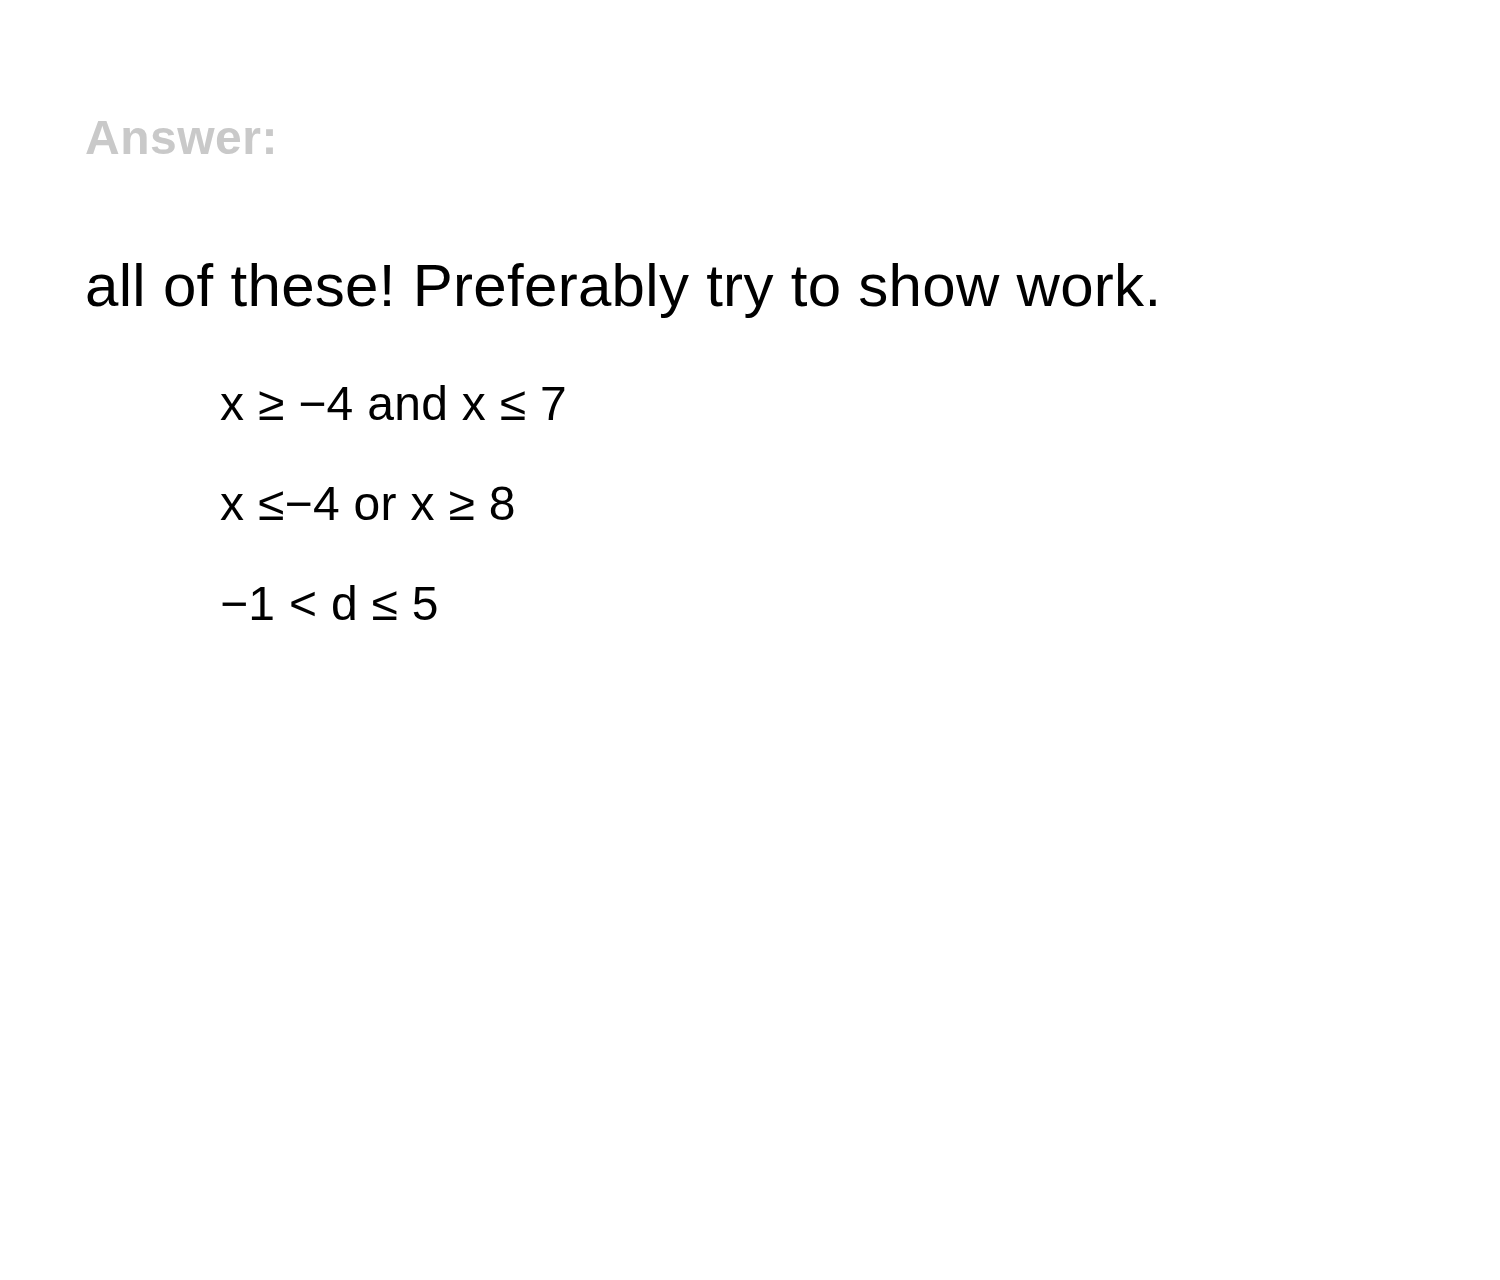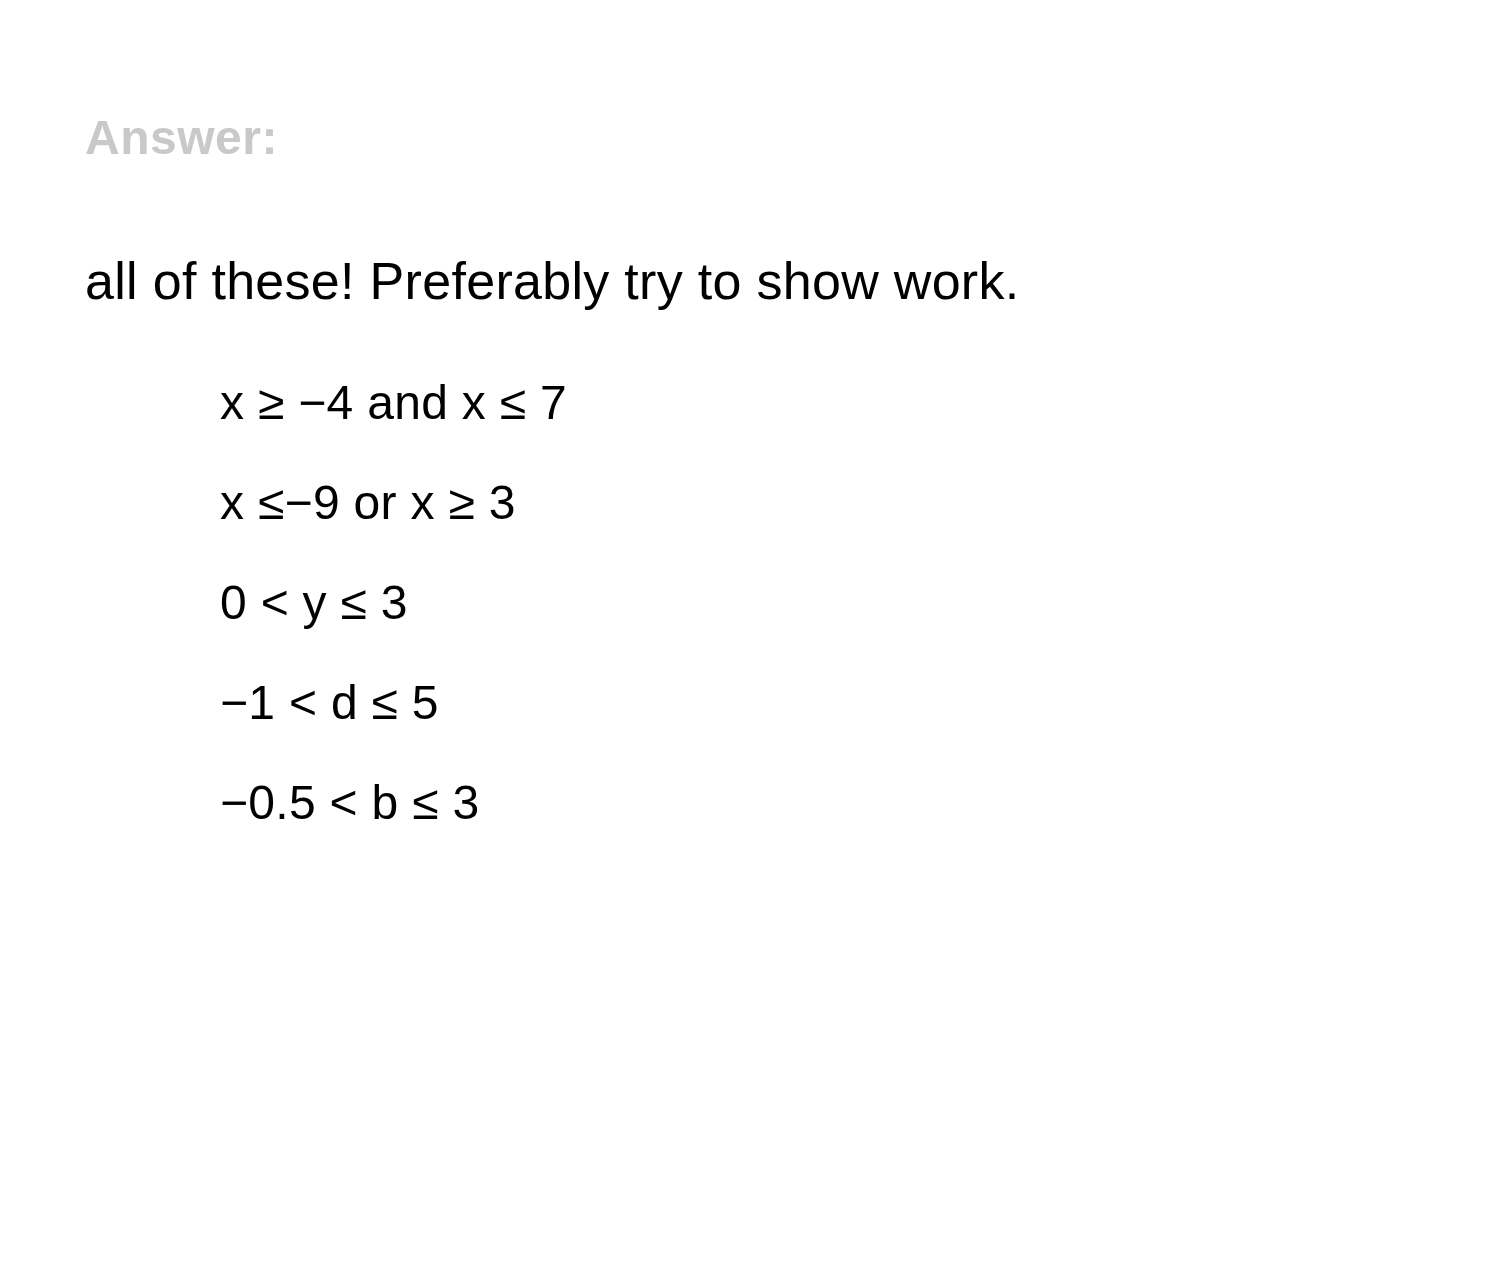--- a/index.html
+++ b/index.html
@@ -19,24 +19,24 @@
     padding-left: 55px;
   }
   .answer-label {
     font-size: 48px;
     font-weight: 700;
     color: #c9c9c9;
     letter-spacing: 0.5px;
     margin-bottom: 66px;
   }
   .instruction {
-    font-size: 52px;
+    font-size: 60px;
     font-weight: 400;
     color: #000000;
-    margin-bottom: 38px;
+    margin-bottom: 30px;
     letter-spacing: 0.3px;
   }
   .list {
     padding-left: 135px;
     margin-top: 24px;
   }
   .item {
     font-size: 48px;
     font-weight: 400;
     color: #000000;
@@ -46,18 +46,16 @@
   }
 </style>
 </head>
 <body>
 
 <div class="container">
   <div class="answer-label">Answer:</div>
   <div class="instruction">all of these! Preferably try to show work.</div>
   <div class="list">
     <div class="item">x ≥ −4 and x ≤ 7</div>
-    <div class="item">x ≤−9 or x ≥ 3</div>
-    <div class="item">0 &lt; y ≤ 3</div>
+    <div class="item">x ≤−4 or x ≥ 8</div>
     <div class="item">−1 &lt; d ≤ 5</div>
-    <div class="item">−0.5 &lt; b ≤ 3</div>
   </div>
 </div>
 
 </body></html>

